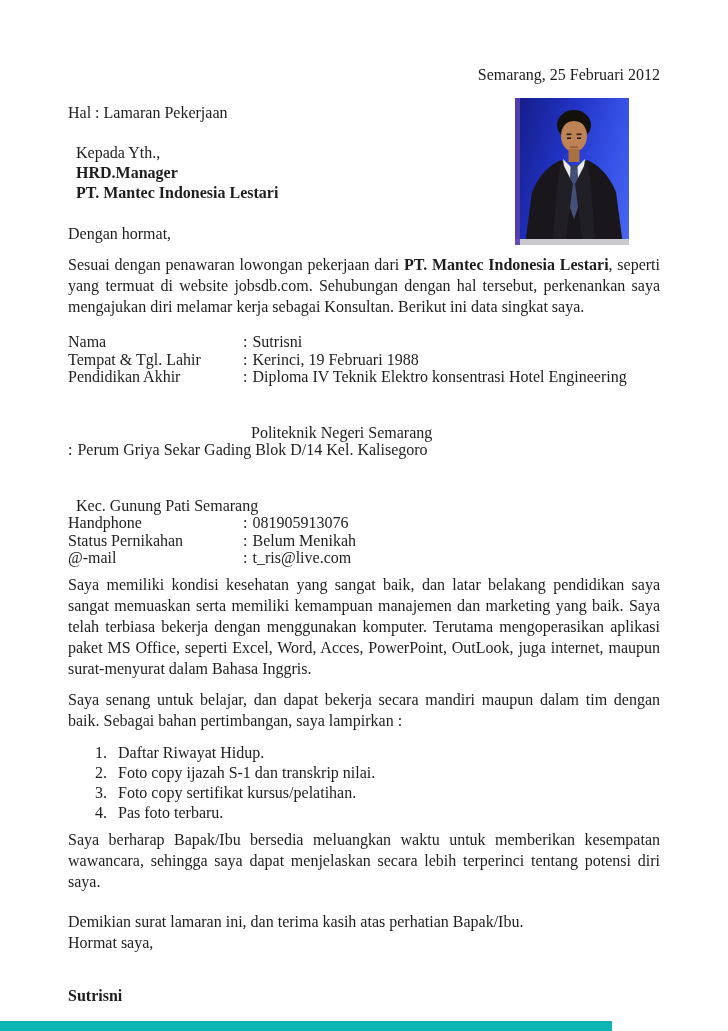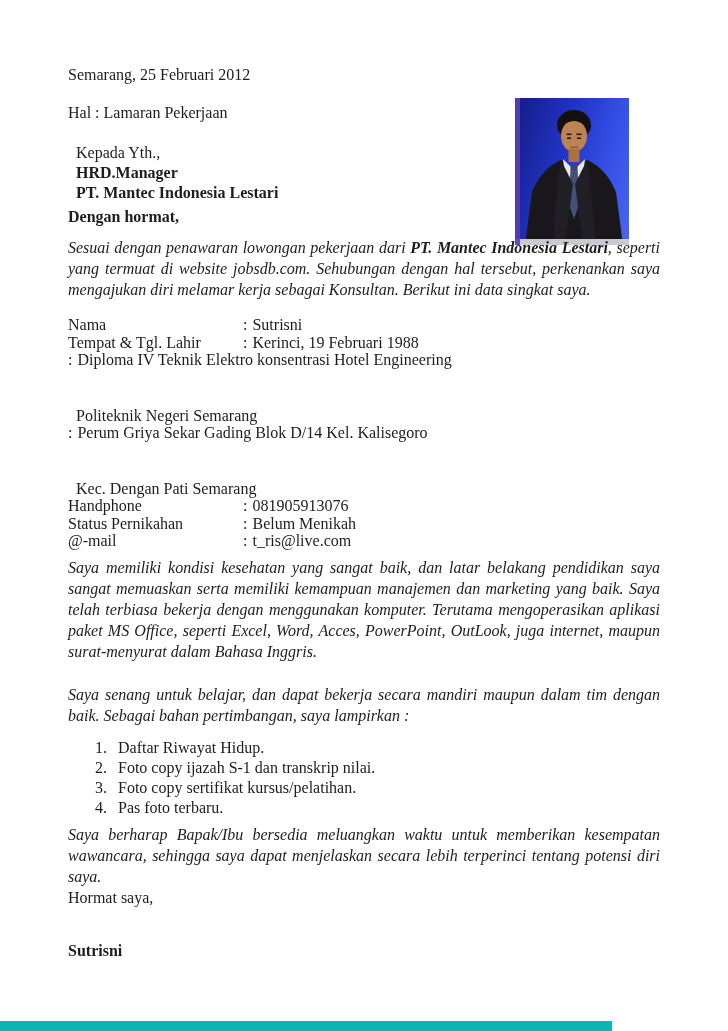--- a/index.html
+++ b/index.html
@@ -11,36 +11,36 @@
     color: #1d1d1d;
     overflow: hidden;
   }
   .page { position: relative; width: 728px; height: 1031px; background: #ffffff; }
   .content {
     position: absolute; left: 68px; top: 64px; width: 592px;
     line-height: 21px;
   }
   p { margin: 0; }
   .b { font-weight: bold; }
-  .just { text-align: justify; font-style: italic; }
+  .just { text-align: justify; }
 
-  .date { }
+  .date { text-align: right; }
   .subject { margin-top: 17px; }
   .recipient { margin-top: 20px; line-height: 20px; margin-left: 8px; }
-  .greeting { margin-top: 3px; font-weight: bold; }
+  .greeting { margin-top: 20px; }
   .p1 { margin-top: 10px; }
 
   .profile { margin-top: 16px; line-height: 17.5px; }
   .prow { display: flex; }
   .plabel { width: 175px; flex: 0 0 175px; }
   .pcolon { padding-right: 5px; }
   .pval2 { padding-left: 8px; margin-top: 38px; }
 
   .p2 { margin-top: 7px; }
-  .p3 { margin-top: 22px; }
+  .p3 { margin-top: 10px; }
 
   .attach { margin-top: 12px; padding-left: 27px; line-height: 20px; }
   .aitem { display: flex; }
   .anum { width: 23px; flex: 0 0 23px; }
 
   .p4 { margin-top: 6px; }
   .closing { margin-top: 19px; }
   .signoff { margin-top: 0; }
   .signame { margin-top: 32px; }
 
@@ -123,29 +123,30 @@
     <div class="profile">
       <div class="prow">
         <span class="plabel">Nama</span>
         <span class="pvalwrap"><span class="pcolon">:</span><span>Sutrisni</span></span>
       </div>
       <div class="prow">
         <span class="plabel">Tempat &amp; Tgl. Lahir</span>
         <span class="pvalwrap"><span class="pcolon">:</span><span>Kerinci, 19 Februari 1988</span></span>
       </div>
       <div class="prow">
+        <span class="plabel">Pendidikan Akhir</span>
         <span class="pvalwrap">
           <span class="pcolon">:</span><span>Diploma IV Teknik Elektro konsentrasi Hotel Engineering</span>
           <div class="pval2">Politeknik Negeri Semarang</div>
         </span>
       </div>
       <div class="prow">
         <span class="pvalwrap">
           <span class="pcolon">:</span><span>Perum Griya Sekar Gading Blok D/14 Kel. Kalisegoro</span>
-          <div class="pval2">Kec. Dengan Pati Semarang</div>
+          <div class="pval2">Kec. Gunung Pati Semarang</div>
         </span>
       </div>
       <div class="prow">
         <span class="plabel">Handphone</span>
         <span class="pvalwrap"><span class="pcolon">:</span><span>081905913076</span></span>
       </div>
       <div class="prow">
         <span class="plabel">Status Pernikahan</span>
         <span class="pvalwrap"><span class="pcolon">:</span><span>Belum Menikah</span></span>
       </div>
@@ -173,20 +174,21 @@
         <span>Foto copy sertifikat kursus/pelatihan.</span>
       </div>
       <div class="aitem">
         <span class="anum">4.</span>
         <span>Pas foto terbaru.</span>
       </div>
     </div>
 
     <p class="just p4">Saya berharap Bapak/Ibu bersedia meluangkan waktu untuk memberikan kesempatan wawancara, sehingga saya dapat menjelaskan secara lebih terperinci tentang potensi diri saya.</p>
 
+    <p class="closing">Demikian surat lamaran ini, dan terima kasih atas perhatian Bapak/Ibu.</p>
 
     <p class="signoff">Hormat saya,</p>
 
     <div class="signame b">Sutrisni</div>
 
   </div>
 
   <div class="progress">
     <div class="progress-fill"></div>
   </div>

